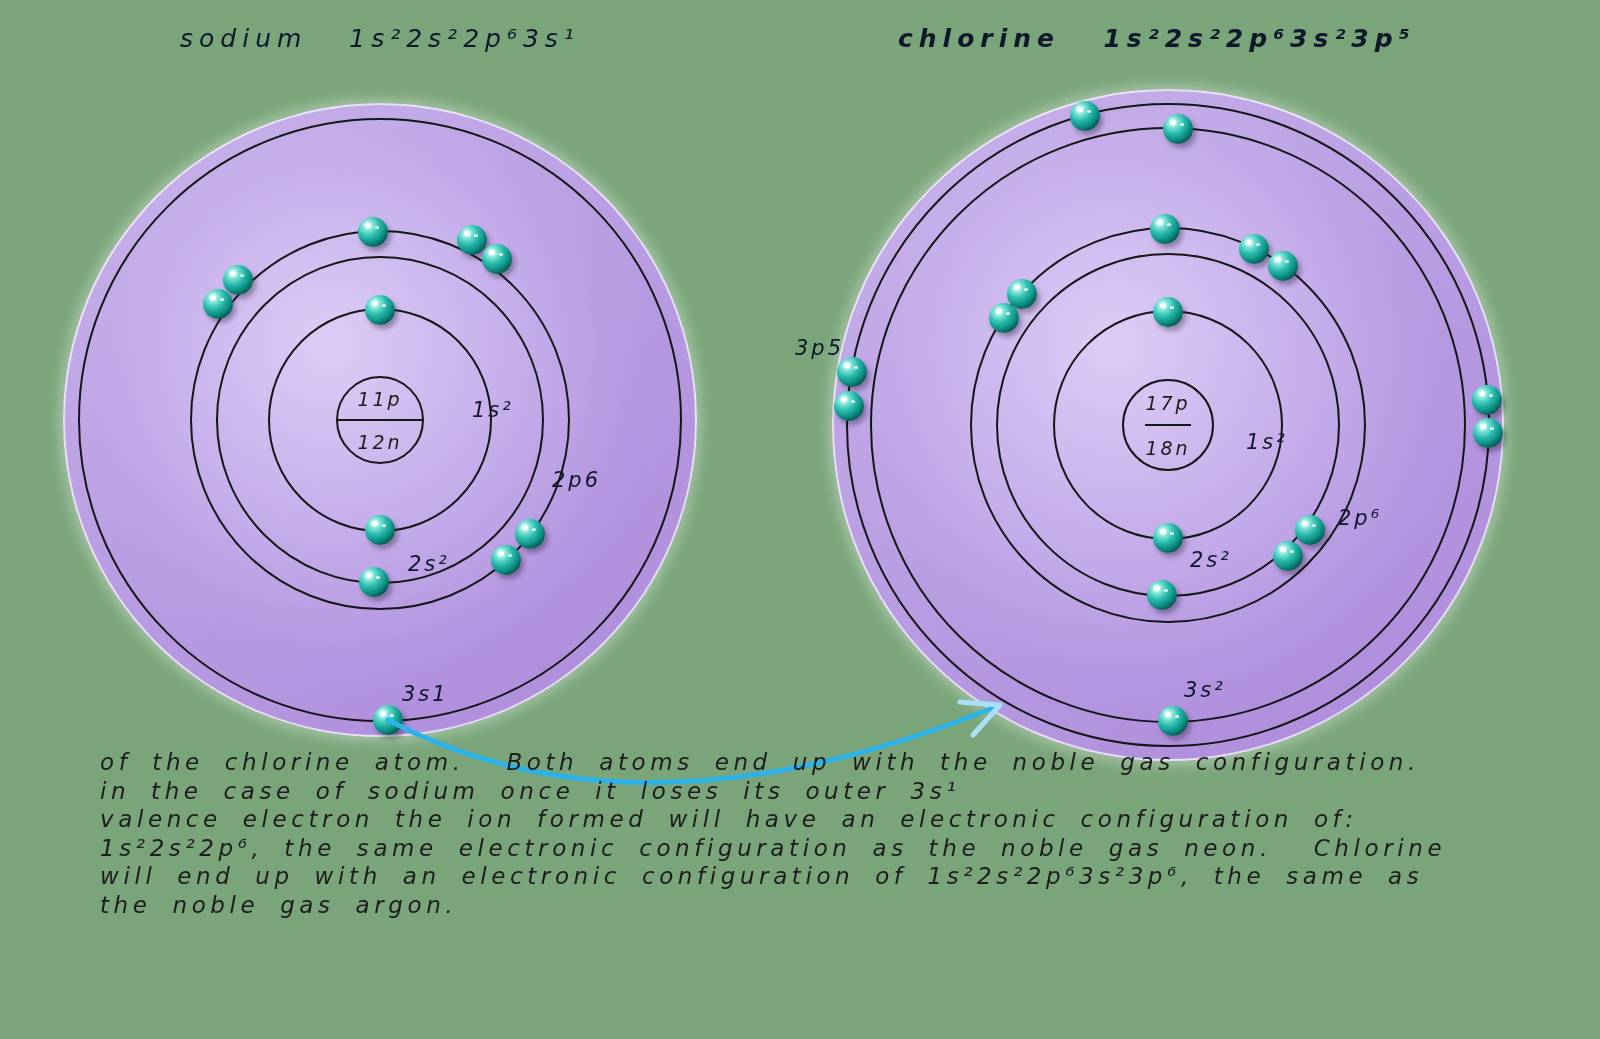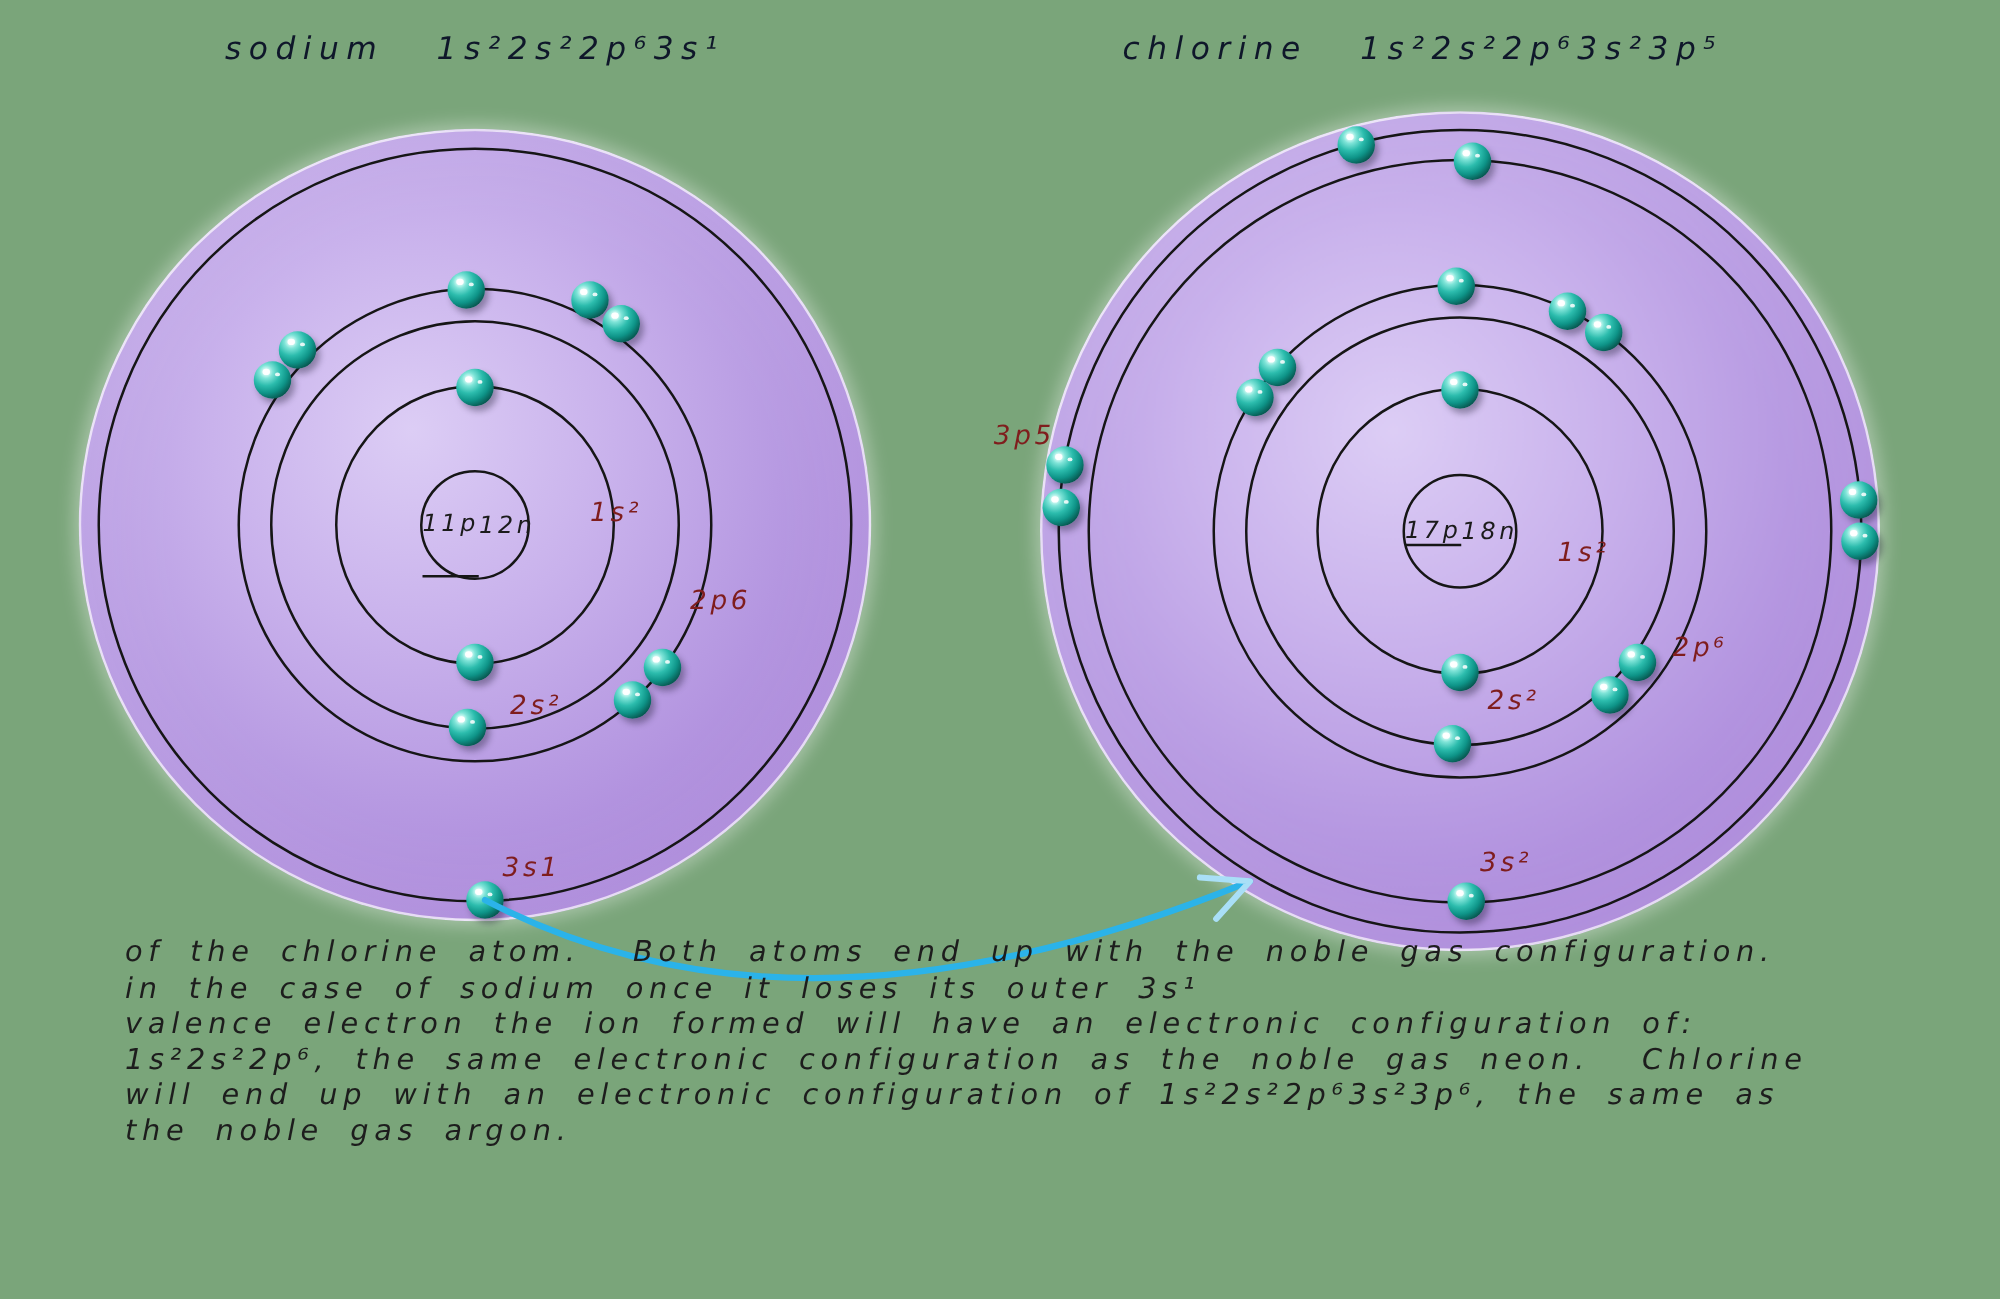--- a/index.html
+++ b/index.html
@@ -13,21 +13,21 @@
   .title{
     position:absolute;
     font-size:25px;
     letter-spacing:6px;
     word-spacing:7px;
     color:#0f172a;
     white-space:pre;
     z-index:6;
   }
   #title-sodium{left:180px;top:24px;}
-  #title-chlorine{left:898px;top:24px;}
+  #title-chlorine{left:898px;top:24px;font-weight:bold;}
 
   .disc{
     position:absolute;
     border-radius:50%;
     transform:translate(-50%,-50%);
     background:radial-gradient(circle at 42% 38%,
       #dccdf5 0%, #c9b2ec 30%, #b79ae2 55%, #a985d9 78%, #a07ad1 100%);
     border:2px solid rgba(255,255,255,.7);
     box-shadow:0 0 14px 4px rgba(255,255,255,.35), inset 0 0 90px rgba(255,255,255,.15);
     z-index:1;
@@ -38,30 +38,30 @@
     transform:translate(-50%,-50%);
     border:2px solid #161616;
     z-index:2;
   }
   .nucleus{
     position:absolute;
     border-radius:50%;
     transform:translate(-50%,-50%);
     border:2px solid #161616;
     z-index:3;
-    display:flex;flex-direction:row;
+    display:flex;flex-direction:column;
   }
   .nucleus .half{
     flex:1;display:flex;align-items:center;justify-content:center;
     font-size:19px;letter-spacing:3px;color:#1b1b1b;white-space:nowrap;
   }
   .nucleus .half.top{border-bottom:2px solid #161616;}
   .shell-label{
     position:absolute;
-    font-size:21px;letter-spacing:3px;color:#7f1d1d;
+    font-size:21px;letter-spacing:3px;color:#0f172a;
     white-space:nowrap;z-index:4;
   }
   .electron{
     position:absolute;
     width:30px;height:30px;border-radius:50%;
     transform:translate(-50%,-50%);
     background:radial-gradient(circle at 33% 28%,
       #ffffff 0%, #d8fbf6 7%, #7fe4d8 18%, #2cbcad 38%, #0e9488 58%, #07564f 78%, #032621 100%);
     box-shadow:3px 4px 5px rgba(15,15,35,.35);
     z-index:5;

